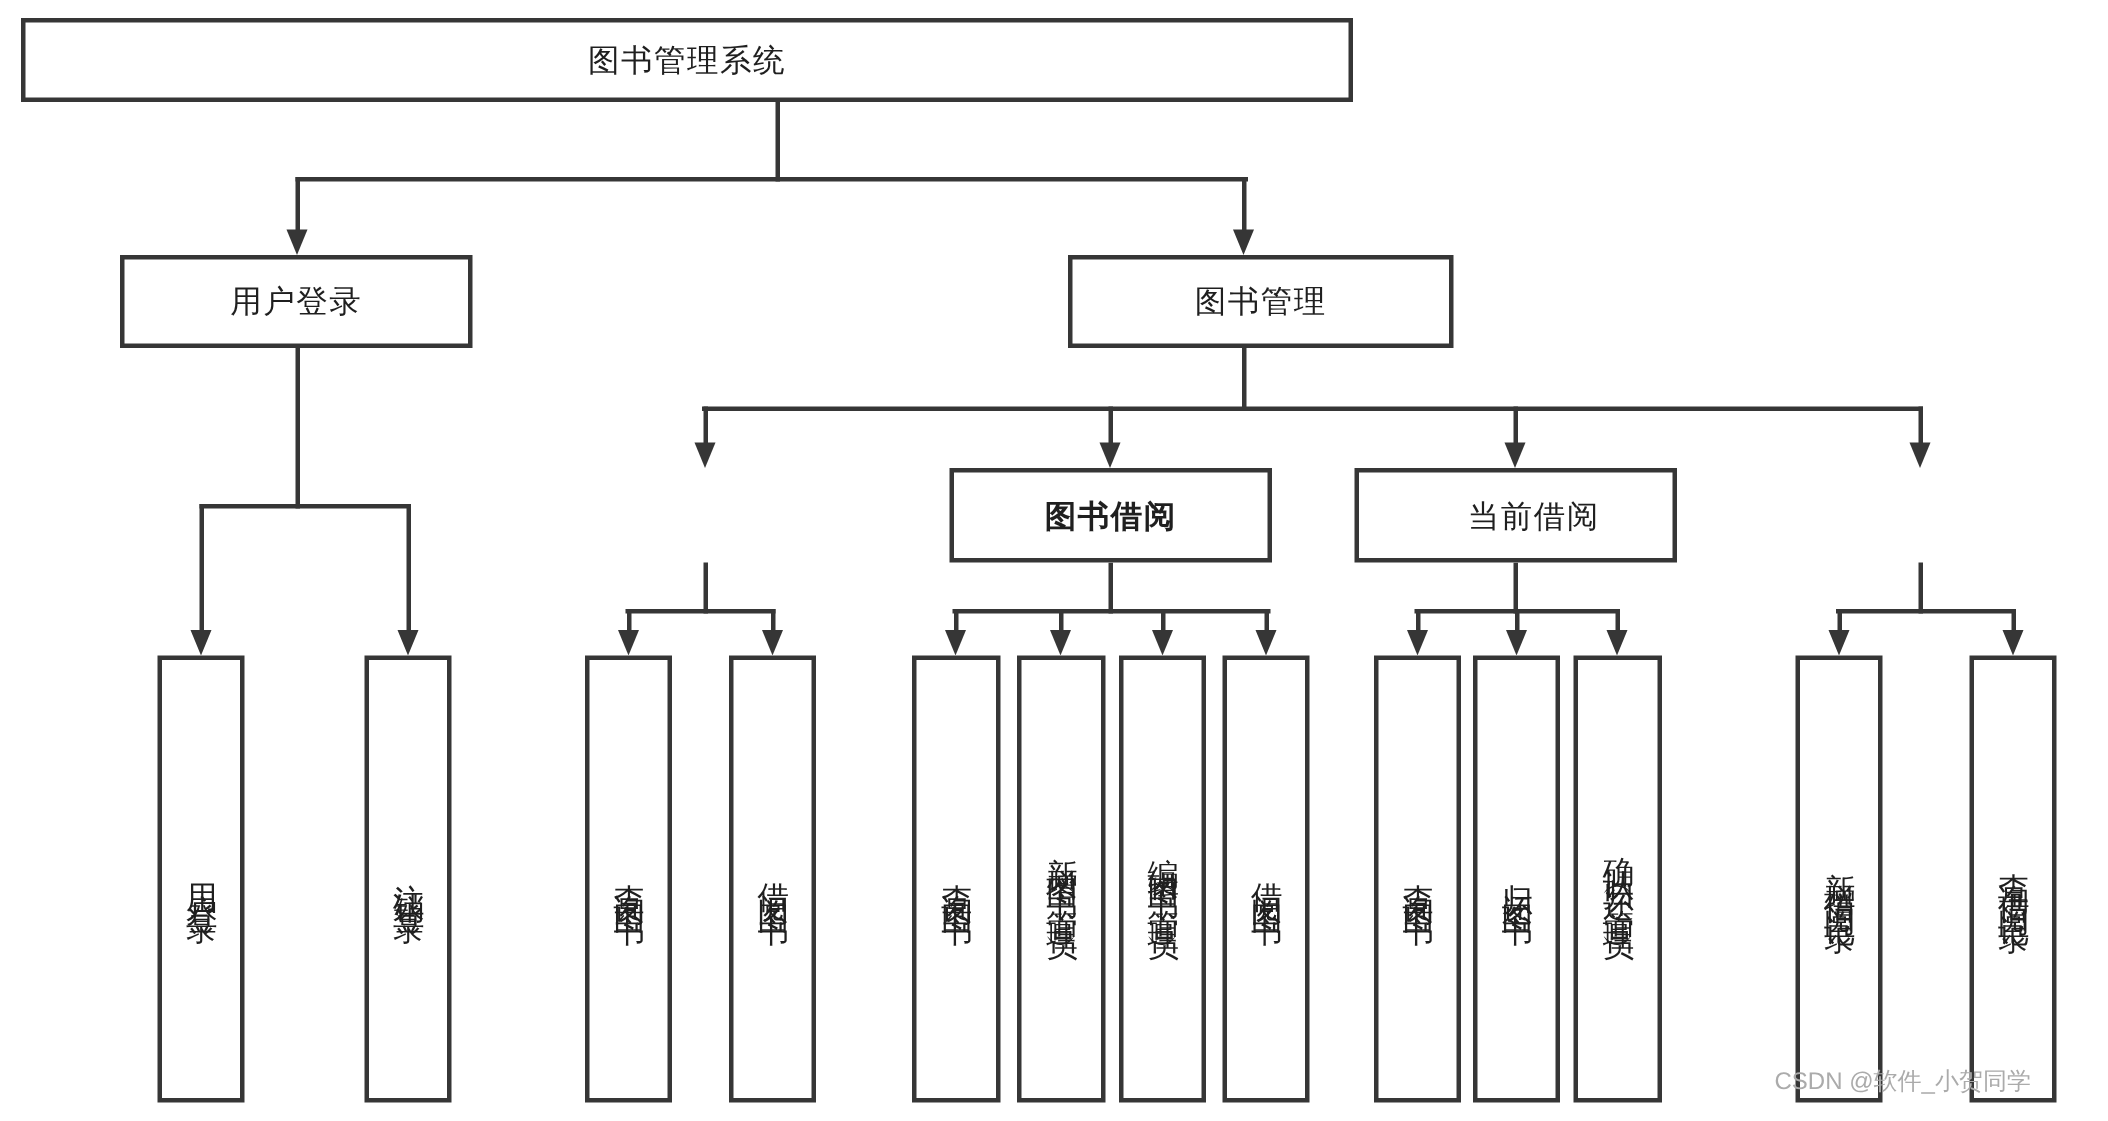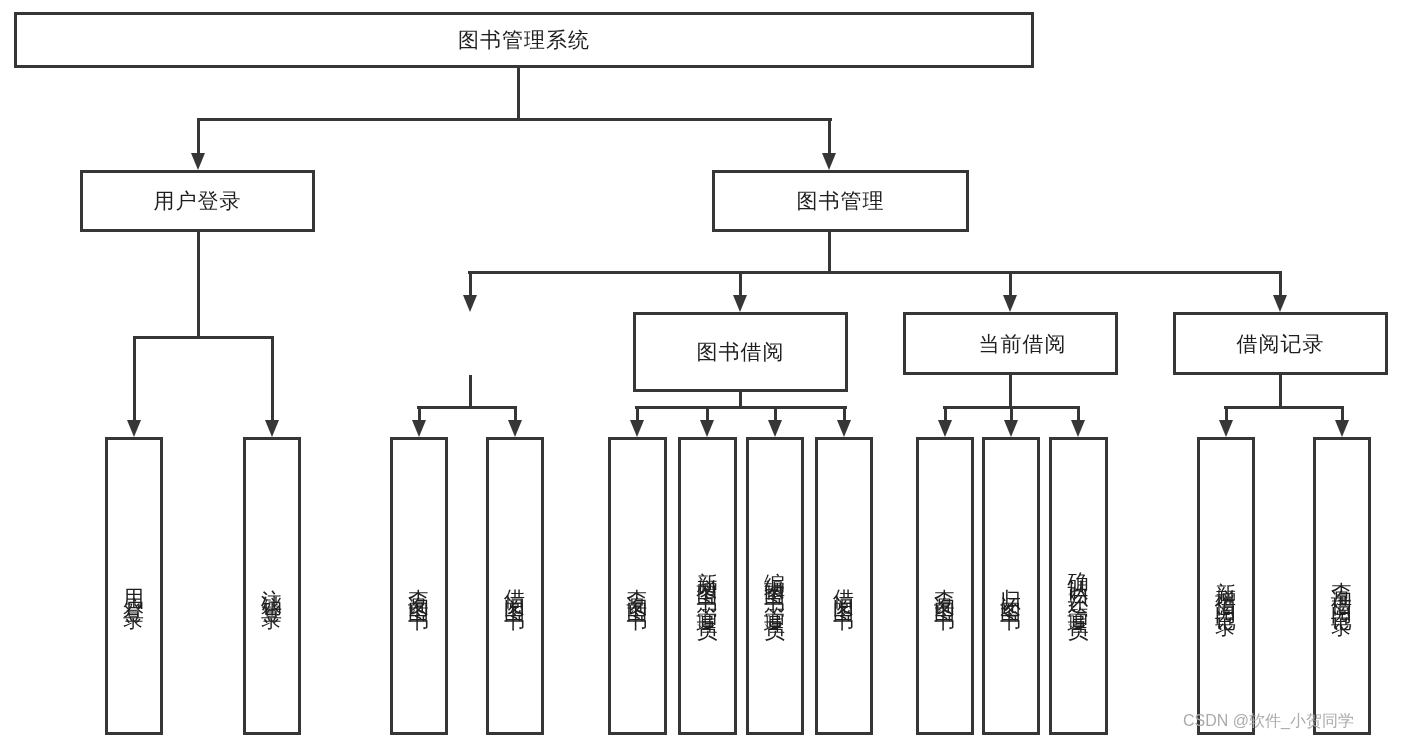--- a/index.html
+++ b/index.html
@@ -66,44 +66,41 @@
     color: var(--watermark);
     z-index: 5;
     white-space: nowrap;
   }
 </style>
 </head>
 <body>
 
 <div class="canvas">
 
-  <div class="box" style="left:14px; top:12px; width:1020px; height:56px;">
+  <div class="box" style="left:14px; top:12px; width:888px; height:56px;">
     <span class="lbl">图书管理系统</span>
   </div>
 
   <div class="box" style="left:80px; top:170px; width:235px; height:62px;">
     <span class="lbl">用户登录</span>
   </div>
 
   <div class="box" style="left:712px; top:170px; width:257px; height:62px;">
     <span class="lbl">图书管理</span>
   </div>
 
 
-  <div class="box" style="left:633px; top:312px; width:215px; height:80px;">
+  <div class="box" style="left:633px; top:312px; width:215px; height:63px;font-weight:bold;">
     <span class="lbl">图书借阅</span>
   </div>
 
   <div class="box" style="left:903px; top:312px; width:215px; height:63px;padding-left:24px;">
     <span class="lbl">当前借阅</span>
   </div>
 
-  <div class="box" style="left:1173px; top:312px; width:215px; height:63px;">
-    <span class="lbl">借阅记录</span>
-  </div>
 
   <div class="box vbox" style="left:105px; top:437px; width:58px; height:298px;">
     <span class="lbl">用户登录</span>
   </div>
   <div class="box vbox" style="left:243px; top:437px; width:58px; height:298px;">
     <span class="lbl">注销登录</span>
   </div>
 
   <div class="box vbox" style="left:390px; top:437px; width:58px; height:298px;">
     <span class="lbl">查询图书</span>

